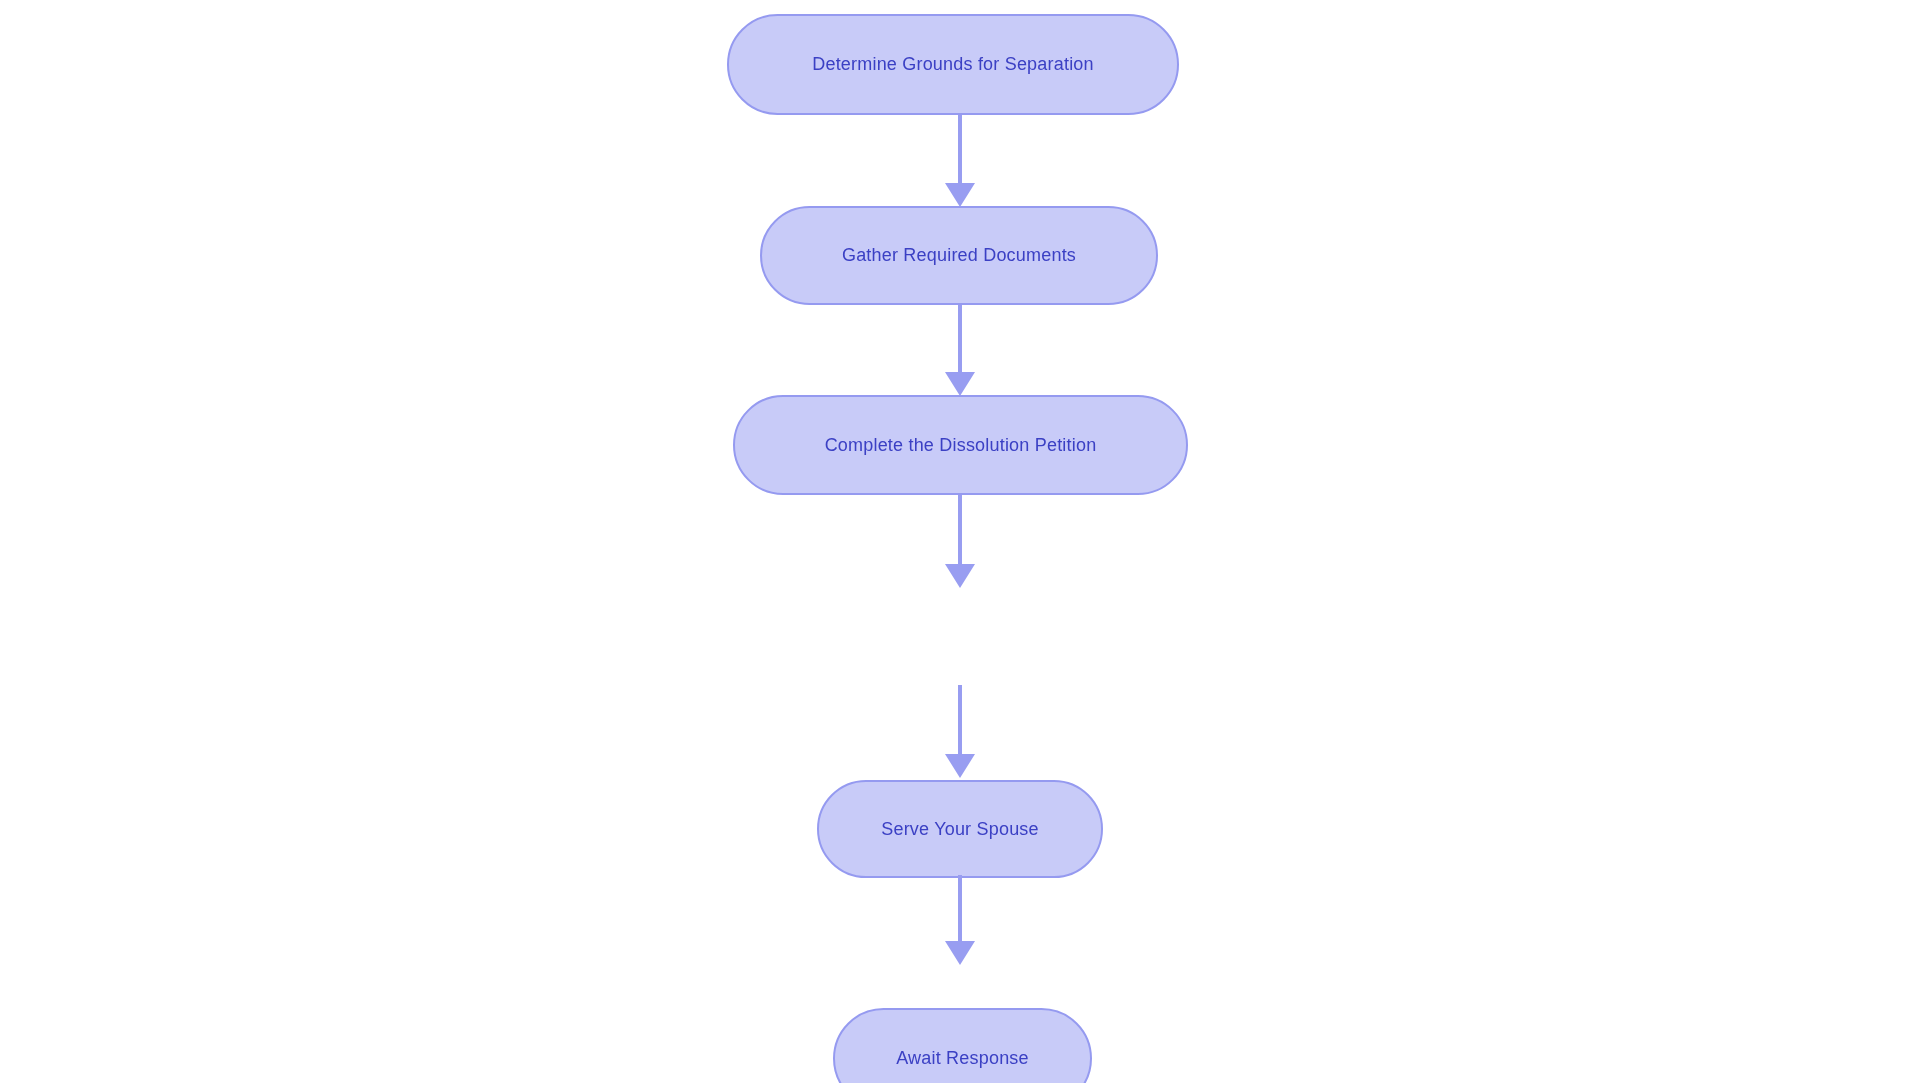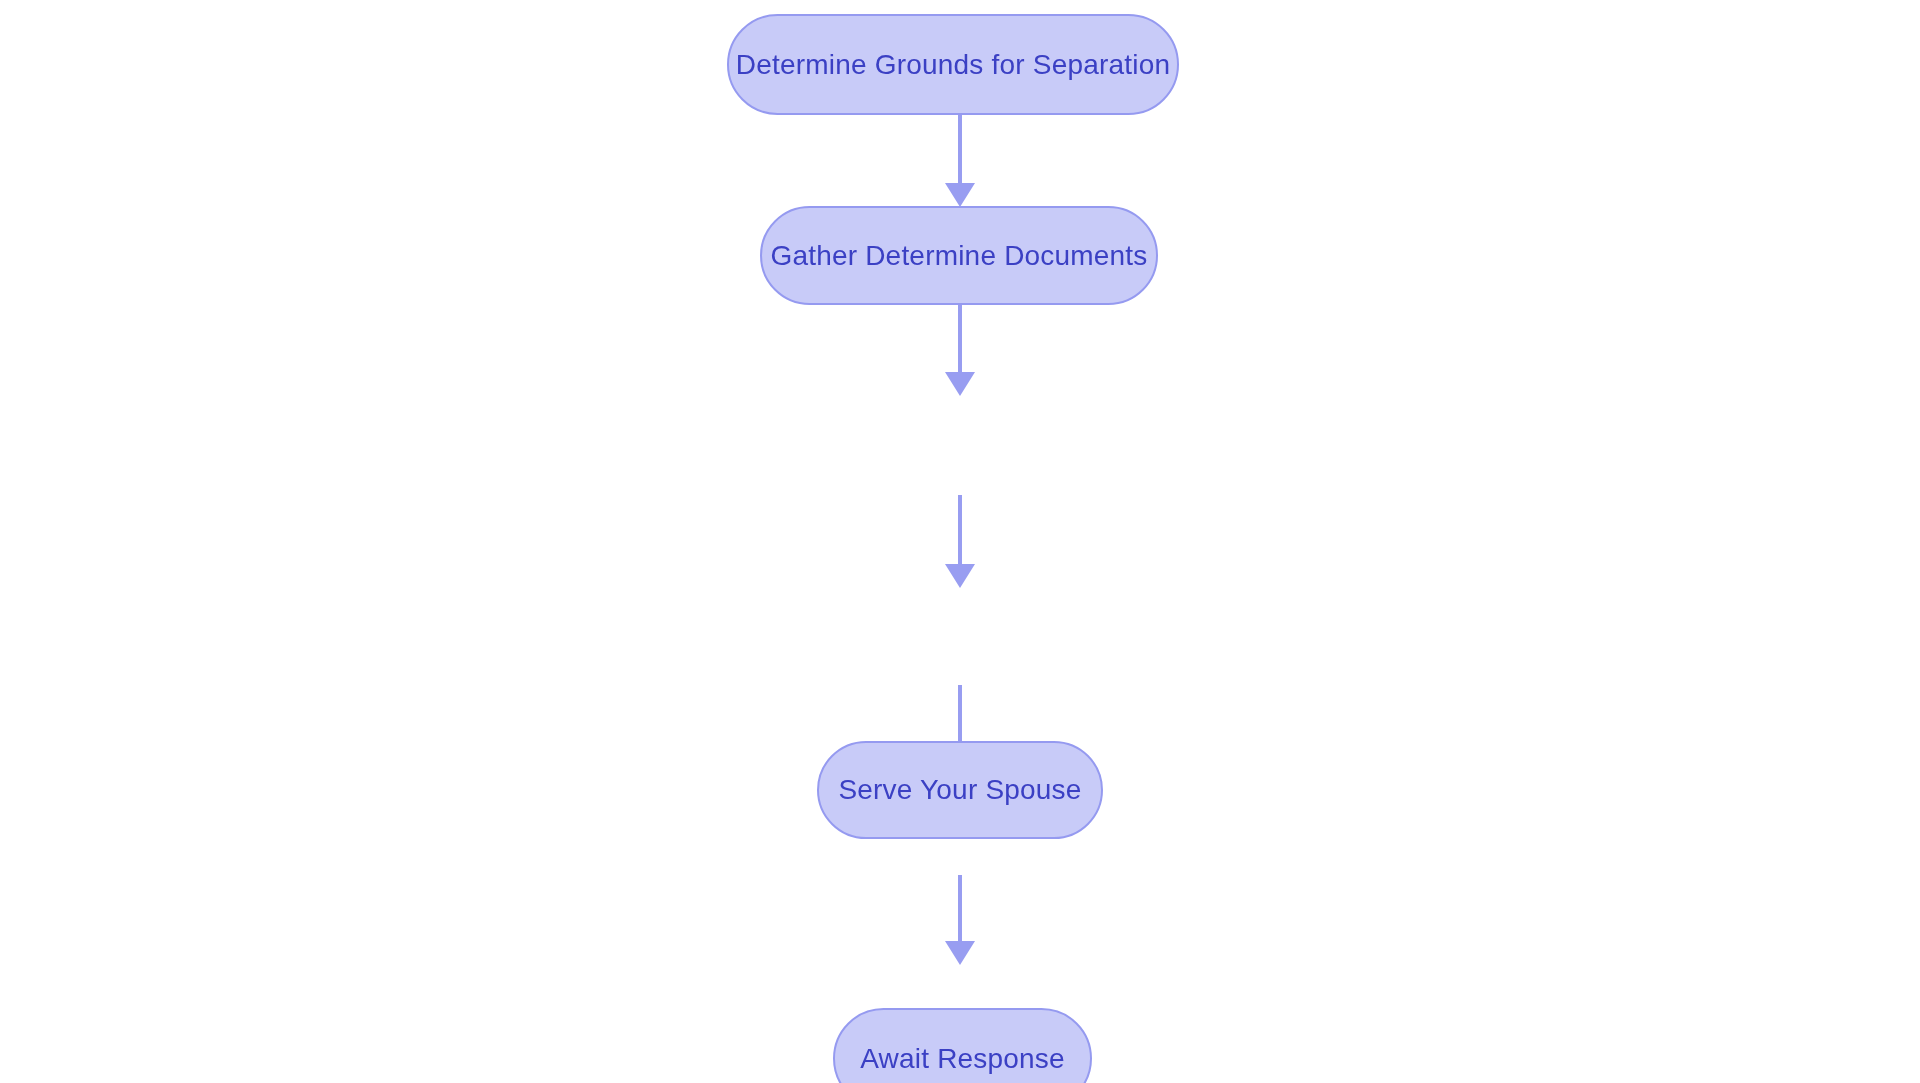--- a/index.html
+++ b/index.html
@@ -18,29 +18,29 @@
   .node {
     position: absolute;
     box-sizing: border-box;
     display: flex;
     align-items: center;
     justify-content: center;
     background: var(--node-fill, #c8cbf8);
     border: 2px solid var(--node-border, #959af0);
     border-radius: 52px;
     color: var(--node-text, #3b40c4);
-    font-size: 28px;
+    font-size: 18px;
     letter-spacing: 0.2px;
     white-space: nowrap;
   }
   .n1 { left: 727px; top: 14px;  width: 452px; height: 101px; }
   .n2 { left: 760px; top: 206px; width: 398px; height: 99px;  }
   .n3 { left: 733px; top: 395px; width: 455px; height: 100px; }
   .n4 { left: 835px; top: 587px; width: 248px; height: 98px;  }
-  .n5 { left: 817px; top: 741px; width: 286px; height: 98px;  }
+  .n5 { left: 817px; top: 780px; width: 286px; height: 98px;  }
   .n6 { left: 833px; top: 964px; width: 259px; height: 101px; margin-top: 44px; }
 
   .connector {
     position: absolute;
     left: 945px;
     width: 30px;
   }
   .c1 { top: 115px; height: 92px; }
   .c2 { top: 305px; height: 91px; }
   .c3 { top: 495px; height: 93px; }
@@ -73,28 +73,31 @@
   <div class="node n1">
     <span>Determine Grounds for Separation</span>
   </div>
 
   <div class="connector c1">
     <div class="line"></div>
     <div class="head"></div>
   </div>
 
   <div class="node n2">
-    <span>Gather Determine Documents</span>
+    <span>Gather Required Documents</span>
   </div>
 
   <div class="connector c2">
     <div class="line"></div>
     <div class="head"></div>
   </div>
 
+  <div class="node n3">
+    <span>Complete the Dissolution Petition</span>
+  </div>
 
   <div class="connector c3">
     <div class="line"></div>
     <div class="head"></div>
   </div>
 
 
   <div class="connector c4">
     <div class="line"></div>
     <div class="head"></div>

